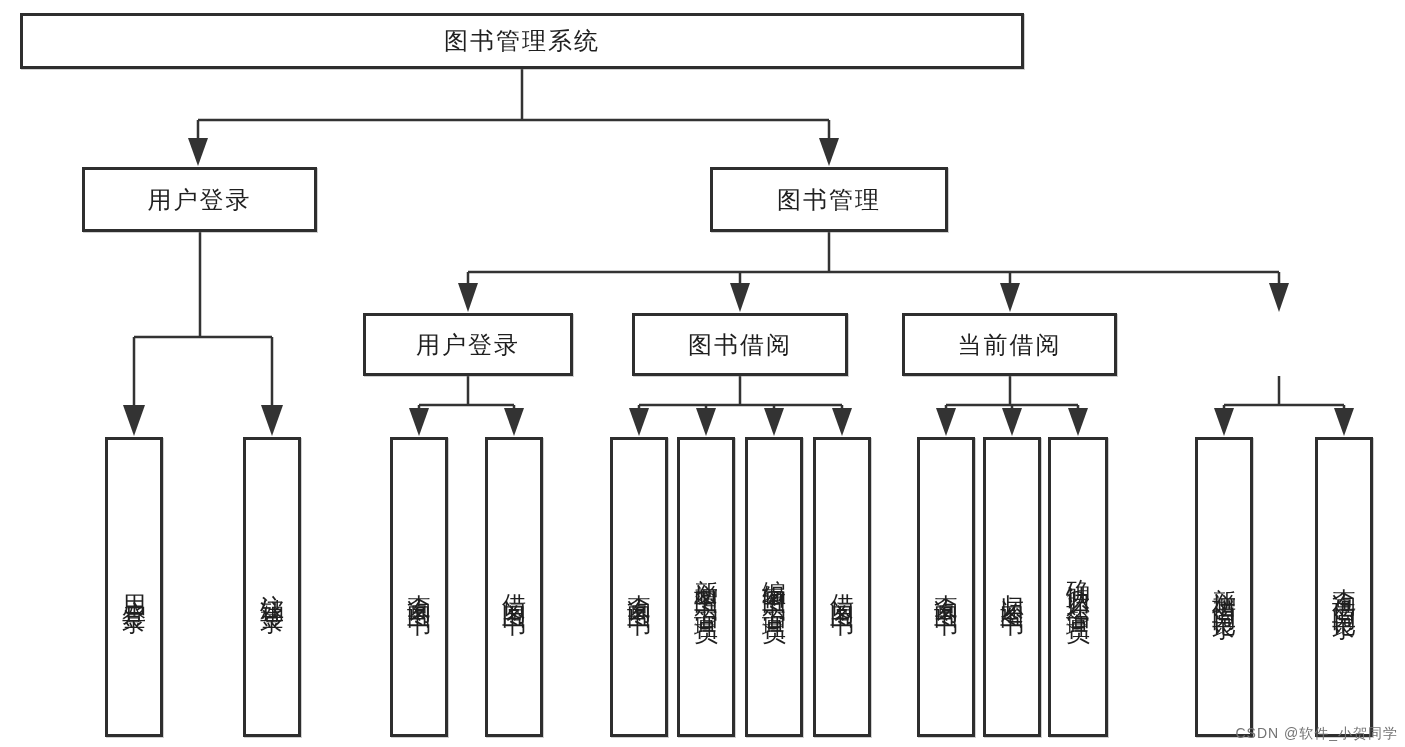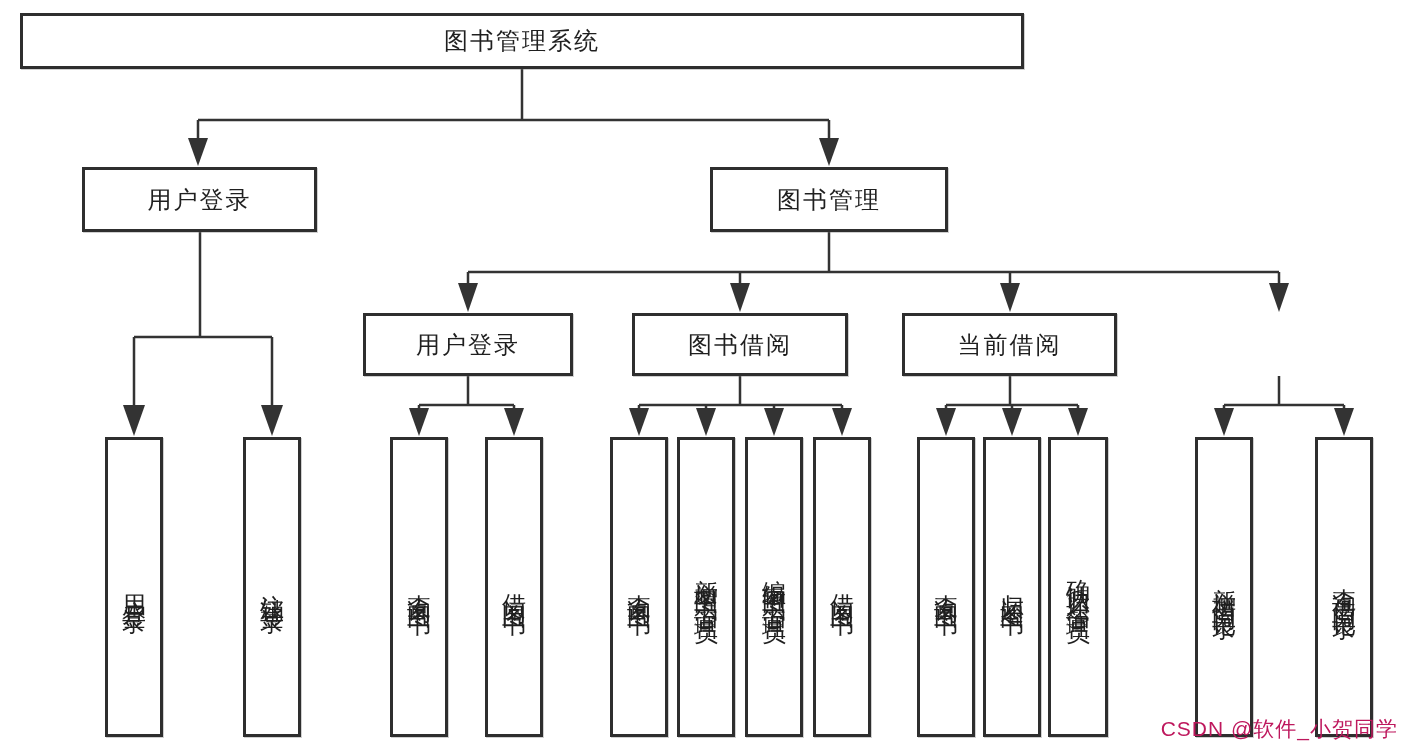--- a/index.html
+++ b/index.html
@@ -45,22 +45,22 @@
     letter-spacing: 6px;
     line-height: 1;
   }
   .node.v span {
     writing-mode: vertical-rl;
   }
   .watermark {
     position: absolute;
     right: 7px;
     bottom: 4px;
-    font-size: 21px;
-    color: #be185d;
+    font-size: 14px;
+    color: #737373;
     letter-spacing: 1px;
     white-space: nowrap;
     z-index: 5;
     text-align: center;
   }
 </style>
 </head>
 <body>
 
 <div class="canvas">

